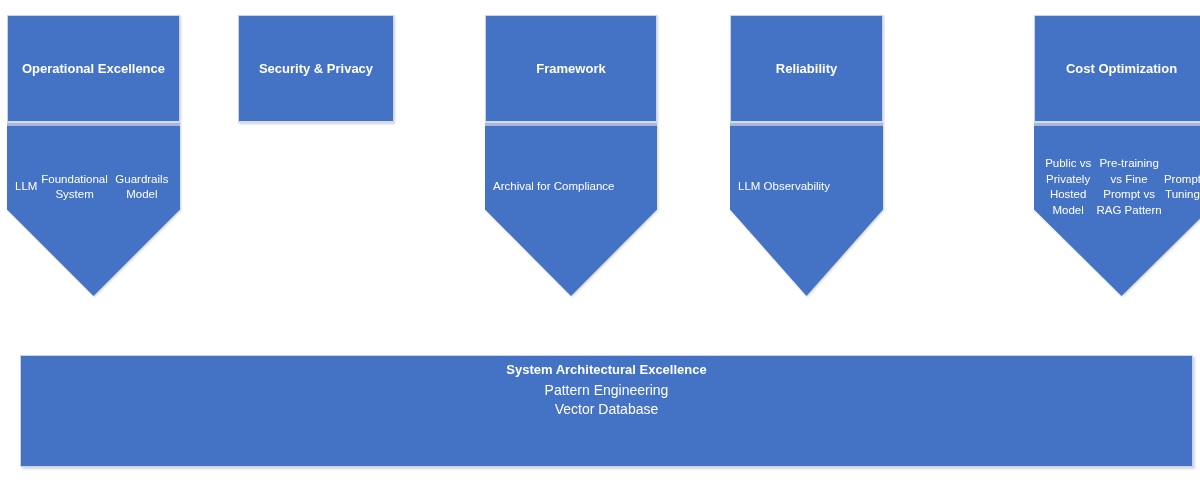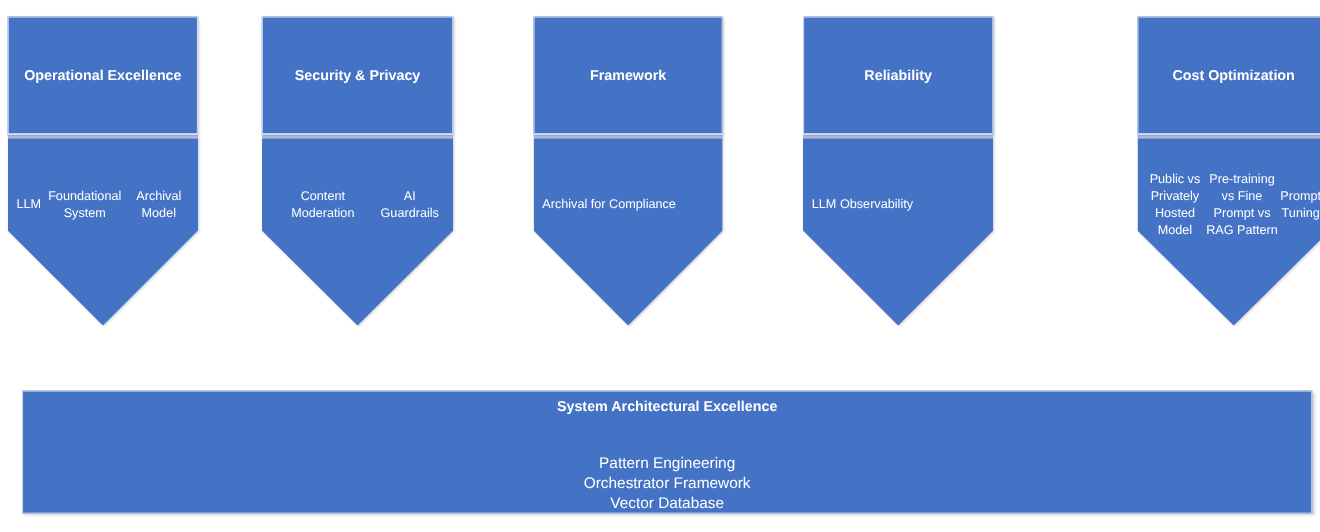--- a/index.html
+++ b/index.html
@@ -14,23 +14,23 @@
     height: 484px;
     background: var(--bg, #ffffff);
     overflow: hidden;
   }
   .pillar {
     position: absolute;
     top: 15px;
     filter: drop-shadow(1px 1px 1px rgba(145, 153, 173, 0.45));
   }
   .pillar:nth-of-type(1) { left: 7px;    width: 173px; }
-  .pillar:nth-of-type(2) { left: 238px;  width: 174px; }
+  .pillar:nth-of-type(2) { left: 238px;  width: 156px; }
   .pillar:nth-of-type(3) { left: 485px;  width: 172px; }
-  .pillar:nth-of-type(4) { left: 730px;  width: 173px; }
+  .pillar:nth-of-type(4) { left: 730px;  width: 153px; }
   .pillar:nth-of-type(5) { left: 1018px; width: 175px; padding-left: 16px; }
   .pillar-header {
     box-sizing: border-box;
     height: 108px;
     background: var(--fill, #4472c4);
     border: 1px solid var(--edge, #ccd3e6);
     border-bottom: 2px solid var(--divider, #d6dbea);
     display: flex;
     align-items: center;
     justify-content: center;
@@ -66,51 +66,47 @@
     border: 1px solid var(--edge, #ccd3e6);
     box-shadow: 2px 2px 2px rgba(160, 168, 185, 0.45);
     color: var(--text, #ffffff);
     text-align: center;
     padding-top: 5px;
   }
   .foundation-title {
     font-weight: bold;
     font-size: 13px;
     line-height: 17px;
-    margin-bottom: 33px;
+    margin-bottom: 3px;
   }
   .foundation-items {
     font-size: 14px;
     line-height: 18.5px;
   }
 </style>
 </head>
 <body>
 
 <div class="canvas">
 
   <div class="pillar">
     <div class="pillar-header">
       <span>Operational Excellence</span>
     </div>
     <div class="pillar-body">
         <div>LLM</div>
         <div>Foundational System</div>
-        <div>Archival Model</div>
+        <div>Guardrails Model</div>
       </div>
   </div>
 
   <div class="pillar">
     <div class="pillar-header">
       <span>Security &amp; Privacy</span>
     </div>
-    <div class="pillar-body">
-        <div>Content Moderation</div>
-        <div>AI Guardrails</div>
-      </div>
   </div>
 
   <div class="pillar">
     <div class="pillar-header">
       <span>Framework</span>
     </div>
     <div class="pillar-body">
         <div>Archival for Compliance</div>
       </div>
   </div>
@@ -132,18 +128,17 @@
         <div>Public vs Privately Hosted Model</div>
         <div>Pre-training vs Fine Prompt vs RAG Pattern</div>
         <div>Prompt Tuning</div>
       </div>
   </div>
 
   <div class="foundation">
     <div class="foundation-title">System Architectural Excellence</div>
     <div class="foundation-items">
         <div>Pattern Engineering</div>
-        <div>Orchestrator Framework</div>
         <div>Vector Database</div>
       </div>
   </div>
 
 </div>
 
 </body></html>

